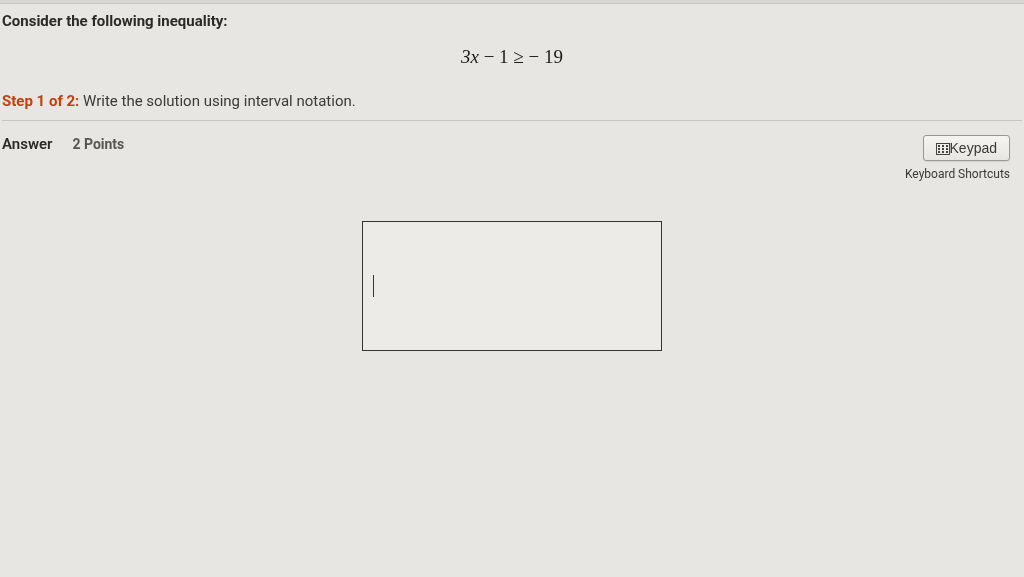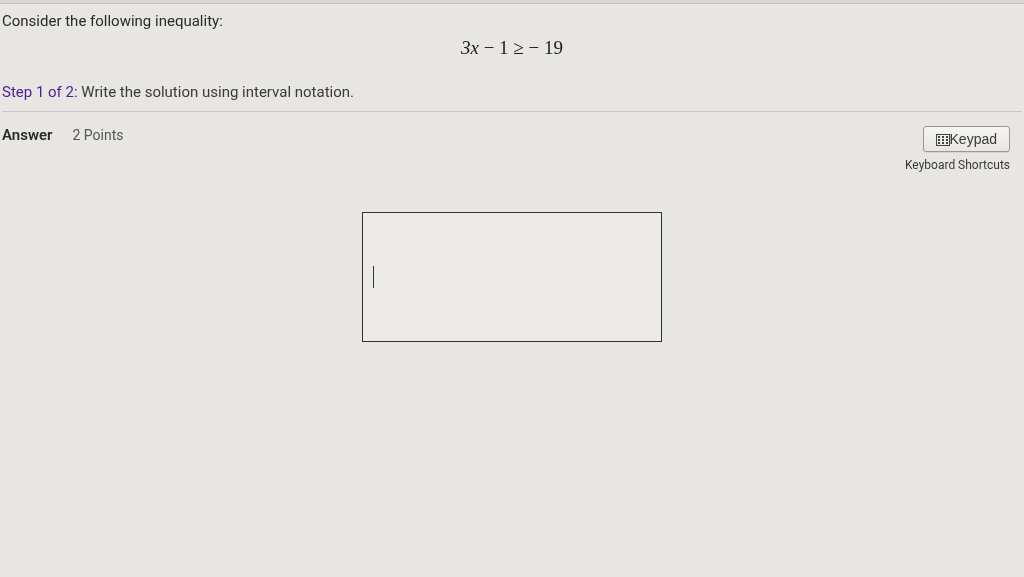--- a/index.html
+++ b/index.html
@@ -20,40 +20,41 @@
       height: 4px;
       background: #d8d6d2;
       border-bottom: 1px solid #c8c6c2;
     }
     .content {
       padding: 8px 2px 0 2px;
     }
     .prompt-text {
       font-size: 15px;
       color: #2a2a2a;
-      margin-bottom: 7px;
+      margin-bottom: 16px;
       padding-left: 0;
+      font-weight: bold;
     }
     .math-expression {
       text-align: center;
       font-family: "Times New Roman", serif;
       font-size: 19px;
       color: #1a1a1a;
       margin-bottom: 24px;
     }
     .step-row {
       font-size: 15px;
       color: #3a3a3a;
       padding-bottom: 10px;
       border-bottom: 1px solid #c8c6c2;
       margin-bottom: 14px;
     }
     .step-label {
-      font-weight: 400;
-      color: #4c1d95;
+      font-weight: 700;
+      color: #c2410c;
     }
     .answer-row {
       display: flex;
       justify-content: space-between;
       align-items: flex-start;
       padding-right: 12px;
     }
     .answer-left {
       font-size: 15px;
       color: #3a3a3a;
@@ -61,20 +62,21 @@
       gap: 20px;
       align-items: baseline;
     }
     .answer-label {
       font-weight: 600;
       color: #2a2a2a;
     }
     .points-text {
       color: #555;
       font-size: 14px;
+      font-weight: bold;
     }
     .right-controls {
       display: flex;
       flex-direction: column;
       align-items: flex-end;
       gap: 6px;
     }
     .keypad-btn {
       display: inline-flex;
       align-items: center;

